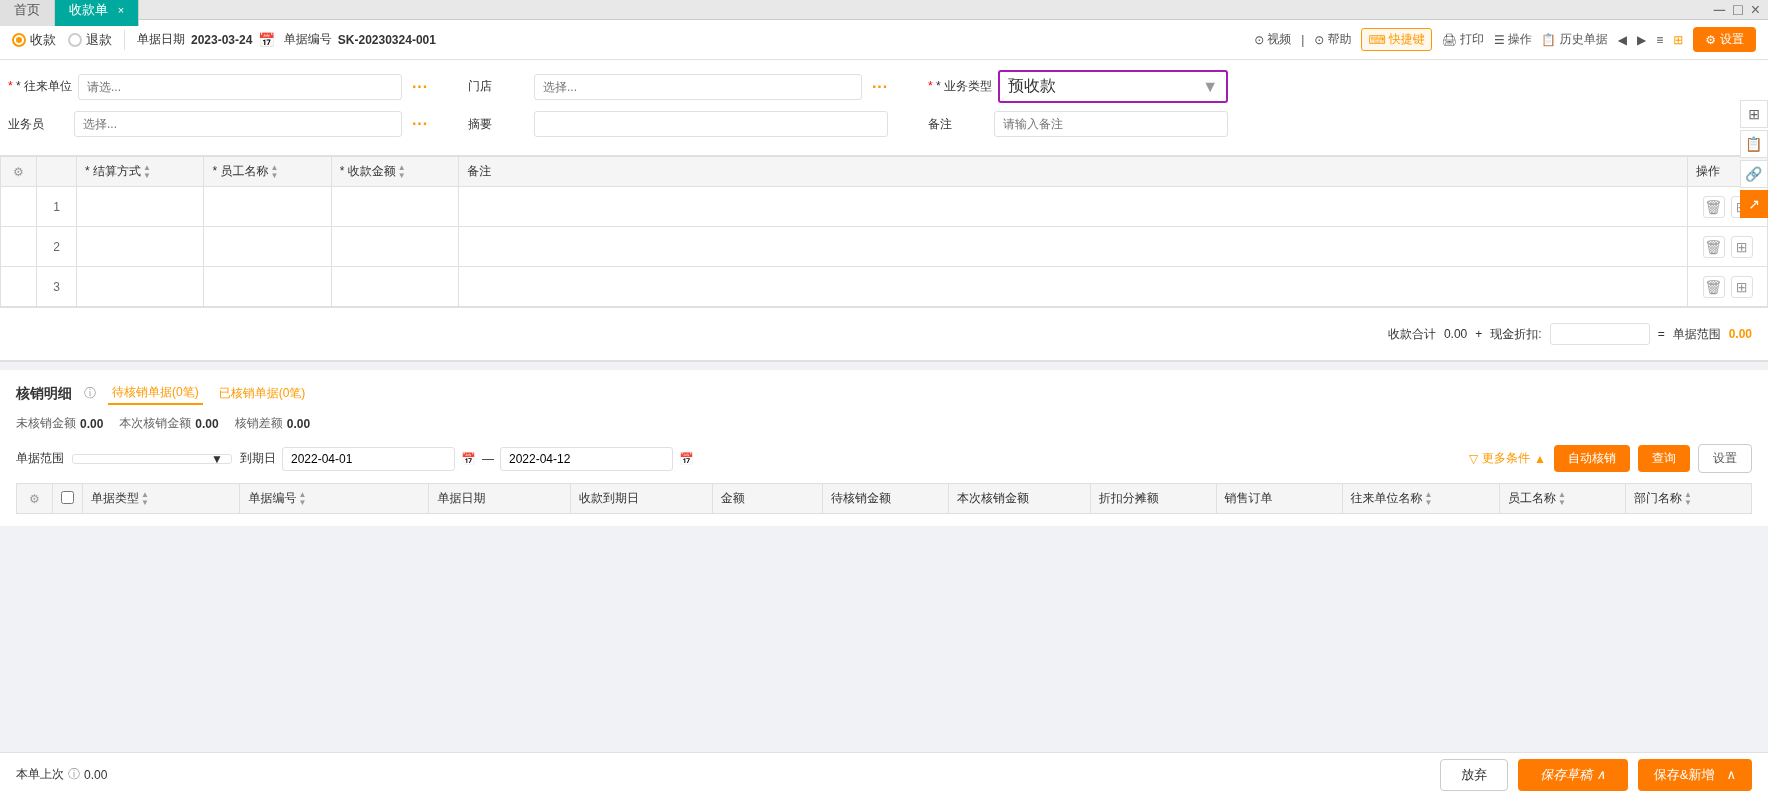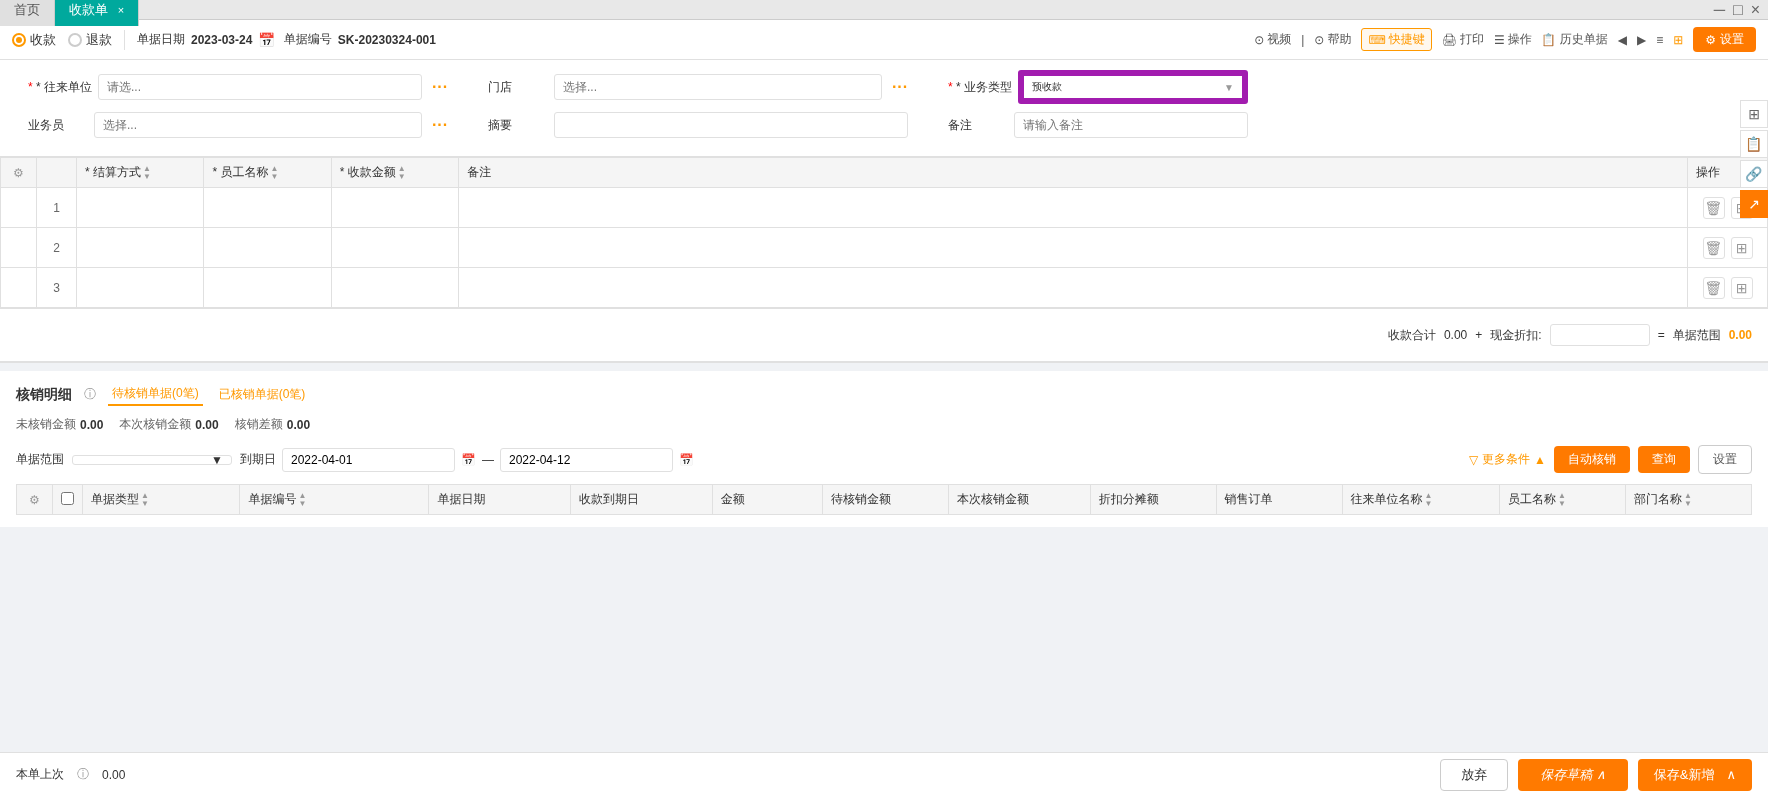--- a/index.html
+++ b/index.html
@@ -23,28 +23,28 @@
     .toolbar-divider { width: 1px; height: 20px; background: #e0e0e0; margin: 0 4px; }
     .toolbar-field { display: flex; align-items: center; gap: 6px; font-size: 12px; color: #333; }
     .toolbar-field .value { color: #333; font-weight: bold; }
     .toolbar-field .icon { color: #f90; cursor: pointer; font-size: 14px; }
     .toolbar-actions { margin-left: auto; display: flex; align-items: center; gap: 10px; font-size: 12px; color: #555; }
     .toolbar-actions .action-item { display: flex; align-items: center; gap: 3px; cursor: pointer; color: #555; }
     .toolbar-actions .action-item.highlight { color: #f90; background: #fff8ee; padding: 2px 6px; border-radius: 3px; border: 1px solid #f90; }
     .btn-setting { background: #ff7a00; color: #fff; border: none; padding: 4px 12px; border-radius: 4px; cursor: pointer; font-size: 12px; display: flex; align-items: center; gap: 4px; }
 
     
-    .form-area { background: #fff; padding: 10px 28px; border-bottom: 1px solid #e0e0e0; }
+    .form-area { background: #fff; padding: 10px 8px; border-bottom: 1px solid #e0e0e0; }
     .form-row { display: flex; align-items: center; gap: 0; margin-bottom: 8px; }
     .form-field { display: flex; align-items: center; gap: 6px; flex: 1; }
     .form-label { color: #333; white-space: nowrap; font-size: 12px; min-width: 60px; }
     .form-label.required::before { content: '* '; color: red; }
     .form-input { border: 1px solid #e0e0e0; border-radius: 3px; padding: 4px 8px; font-size: 12px; flex: 1; outline: none; color: #bbb; min-height: 26px; }
     .form-dots { color: #f90; cursor: pointer; margin-left: 4px; font-size: 16px; font-weight: bold; }
-    .form-select { border: 6px solid #a21caf; border-radius: 3px; padding: 4px 8px; font-size: 10px; color: #333; min-height: 26px; display: flex; align-items: center; justify-content: space-between; flex: 1; }
+    .form-select { border: 2px solid #a21caf; border-radius: 3px; padding: 4px 8px; font-size: 16px; color: #333; min-height: 26px; display: flex; align-items: center; justify-content: space-between; flex: 1; }
     .form-select .chevron { color: #999; }
     .field-separator { width: 40px; }
 
     
     .table-area { background: #fff; margin: 0; }
     .table-wrapper { overflow: auto; }
     table { width: 100%; border-collapse: collapse; }
     table th { background: #f5f5f5; border: 1px solid #e0e0e0; padding: 6px 8px; text-align: left; font-weight: normal; font-size: 12px; color: #333; white-space: nowrap; }
     table td { border: 1px solid #e0e0e0; padding: 6px 8px; font-size: 12px; min-height: 36px; height: 40px; }
     .table-config { width: 36px; text-align: center; color: #999; cursor: pointer; }
@@ -76,21 +76,21 @@
     .setting-btn-outline { background: #fff; color: #555; border: 1px solid #ccc; padding: 5px 14px; border-radius: 4px; cursor: pointer; font-size: 12px; }
     .date-range { display: flex; align-items: center; gap: 6px; font-size: 12px; }
     .date-input { border: 1px solid #e0e0e0; border-radius: 3px; padding: 4px 8px; font-size: 12px; outline: none; }
     .range-select { display: flex; align-items: center; border: 1px solid #e0e0e0; border-radius: 3px; padding: 4px 24px 4px 8px; position: relative; font-size: 12px; min-width: 160px; cursor: pointer; background: #fff; }
 
     
     .bottom-table th { font-size: 12px; padding: 6px 8px; }
 
     
     .footer { position: fixed; bottom: 0; left: 0; right: 0; background: #fff; border-top: 1px solid #e0e0e0; height: 44px; display: flex; align-items: center; padding: 0 16px; gap: 10px; z-index: 100; }
-    .footer-info { font-size: 12px; color: #333; display: flex; align-items: center; gap: 13px; }
+    .footer-info { font-size: 12px; color: #333; display: flex; align-items: center; gap: 4px; }
     .footer-info .info-icon { color: #999; font-size: 12px; cursor: pointer; }
     .footer-actions { margin-left: auto; display: flex; gap: 10px; }
     .btn-abandon { background: #fff; border: 1px solid #ccc; color: #333; padding: 6px 20px; border-radius: 4px; cursor: pointer; font-size: 13px; }
     .btn-save-draft { background: #ff7a00; color: #fff; border: none; padding: 6px 22px; border-radius: 4px; cursor: pointer; font-size: 13px; display: flex; align-items: center; gap: 4px; font-style: italic; }
     .btn-save-new { background: #ff7a00; color: #fff; border: none; padding: 6px 16px; border-radius: 4px; cursor: pointer; font-size: 13px; display: flex; align-items: center; gap: 12px; }
 
     
     .right-sidebar { position: fixed; right: 0; top: 100px; display: flex; flex-direction: column; gap: 2px; z-index: 50; }
     .sidebar-icon { background: #fff; border: 1px solid #e0e0e0; width: 28px; height: 28px; display: flex; align-items: center; justify-content: center; cursor: pointer; color: #666; font-size: 14px; }
     .sidebar-icon.active { background: #ff7a00; color: #fff; border-color: #ff7a00; }

